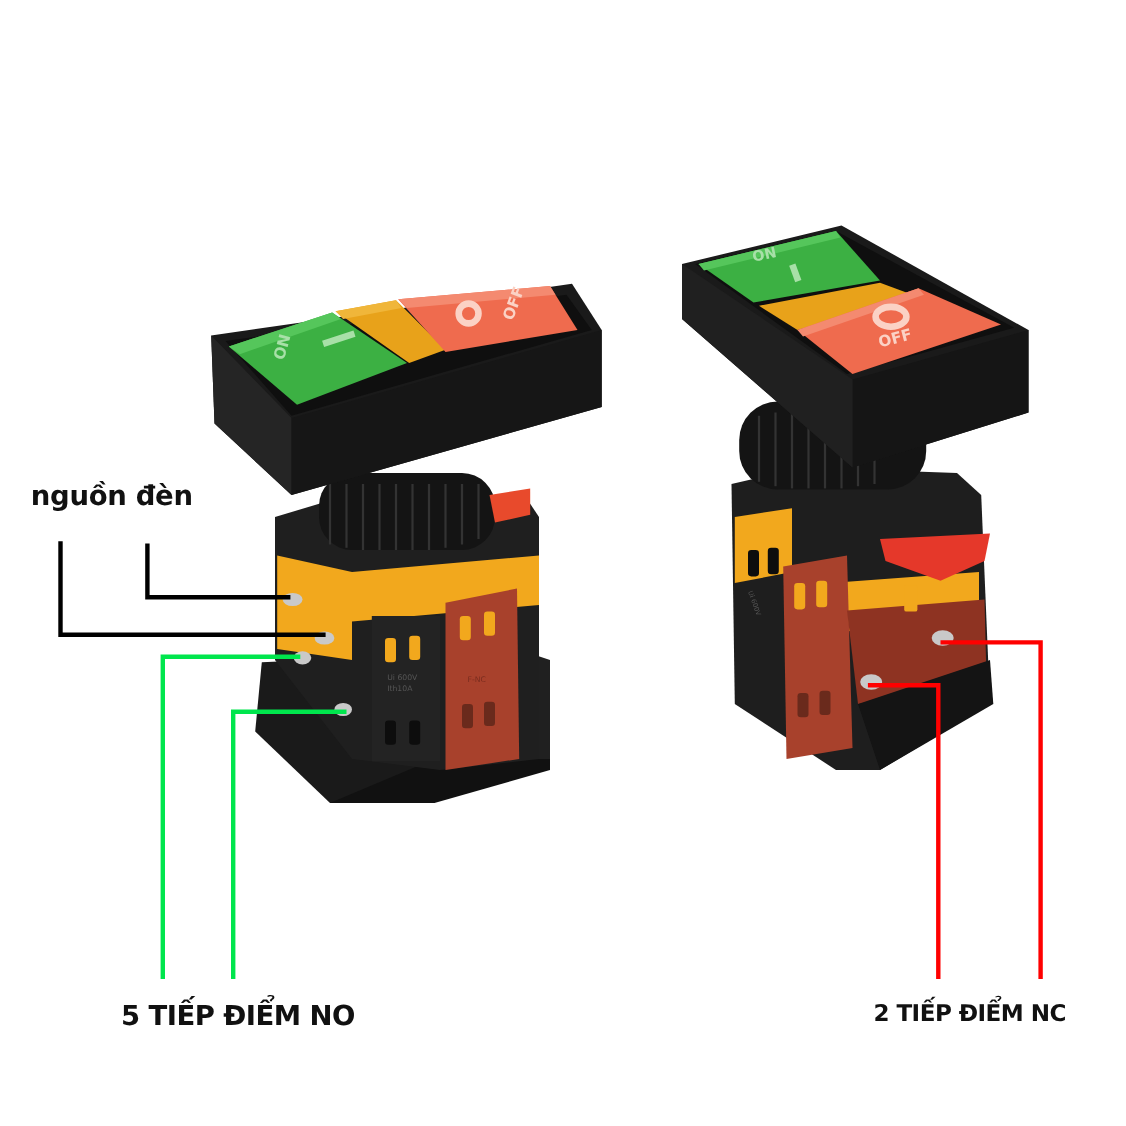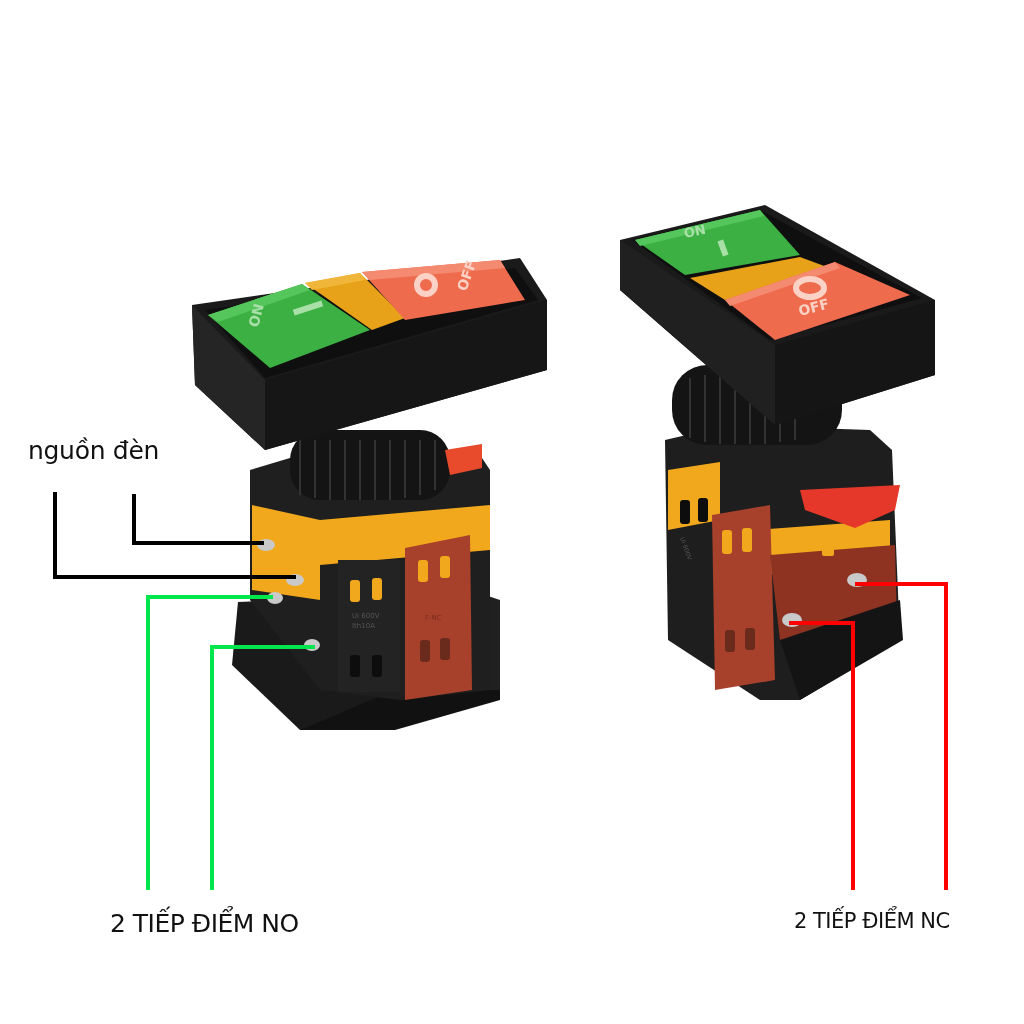--- a/index.html
+++ b/index.html
@@ -6,21 +6,21 @@
   #stage {
     position: relative;
     width: 1024px; height: 1024px;
     background: #ffffff;
     overflow: hidden;
     font-family: "DejaVu Sans", "Liberation Sans", sans-serif;
   }
   svg.art { position: absolute; left: 0; top: 0; }
   .label {
     position: absolute;
-    font-weight: normal;
+    font-weight: bold;
     color: #111111;
     white-space: nowrap;
     font-family: "DejaVu Sans", "Liberation Sans", sans-serif;
   }
   .lbl-lamp { left: 28px; top: 436px; font-size: 25px; letter-spacing: -0.3px; }
   .lbl-no   { left: 110px; top: 909px; font-size: 25px; letter-spacing: -0.5px; }
   .lbl-nc   { left: 794px; top: 909px; font-size: 21px; letter-spacing: -0.5px; }
   .cap-text {
     font-family: "DejaVu Sans", "Liberation Sans", sans-serif;
     font-weight: bold;
@@ -192,16 +192,16 @@
       <polyline points="148,890 148,597 273,597"></polyline>
       <polyline points="212,890 212,647 315,647"></polyline>
     </g>
     <g fill="none" stroke="#ff0000" stroke-width="4">
       <polyline points="853,890 853,623 789,623"></polyline>
       <polyline points="946,890 946,584 855,584"></polyline>
     </g>
   </svg>
 
   <div class="label lbl-lamp">nguồn đèn</div>
-  <div class="label lbl-no">2 TIẾP ĐIỂM NO</div>
+  <div class="label lbl-no">5 TIẾP ĐIỂM NO</div>
   <div class="label lbl-nc">2 TIẾP ĐIỂM NC</div>
 
 </div>
 
 </body></html>

